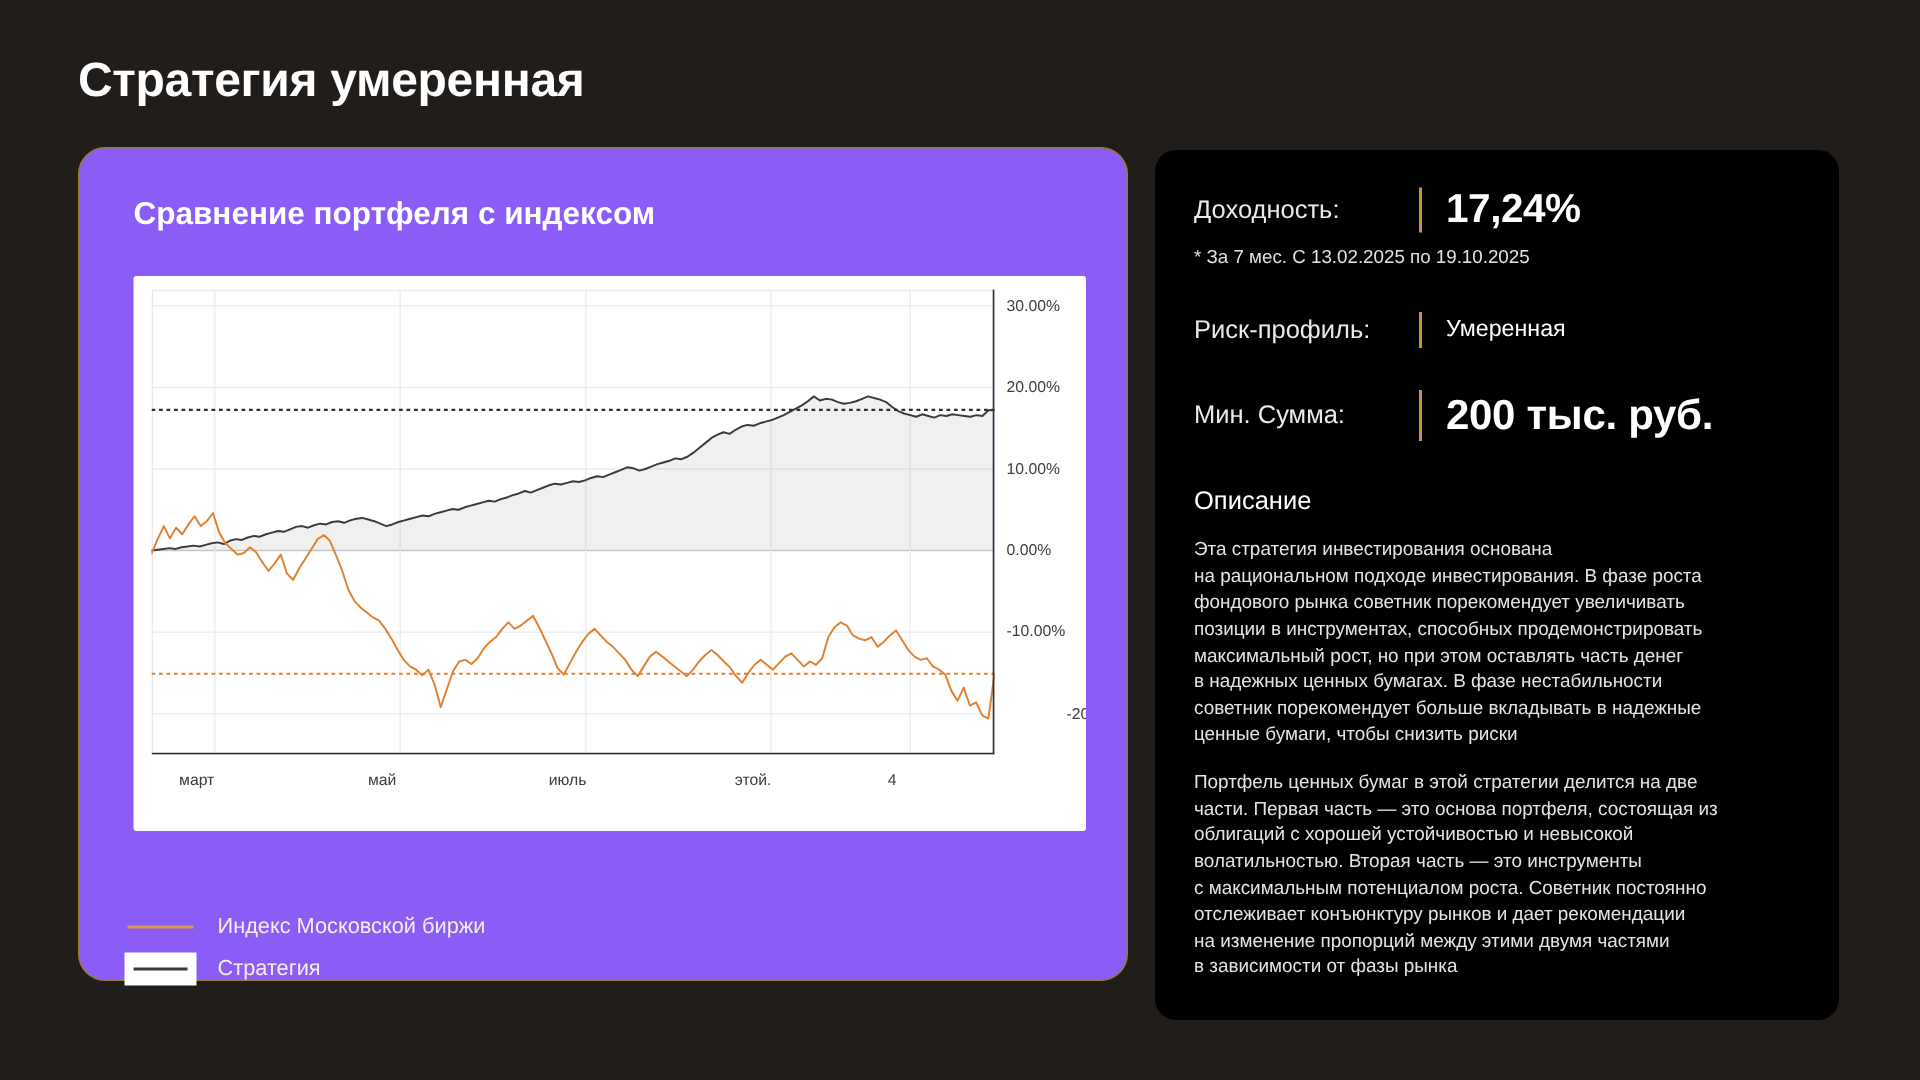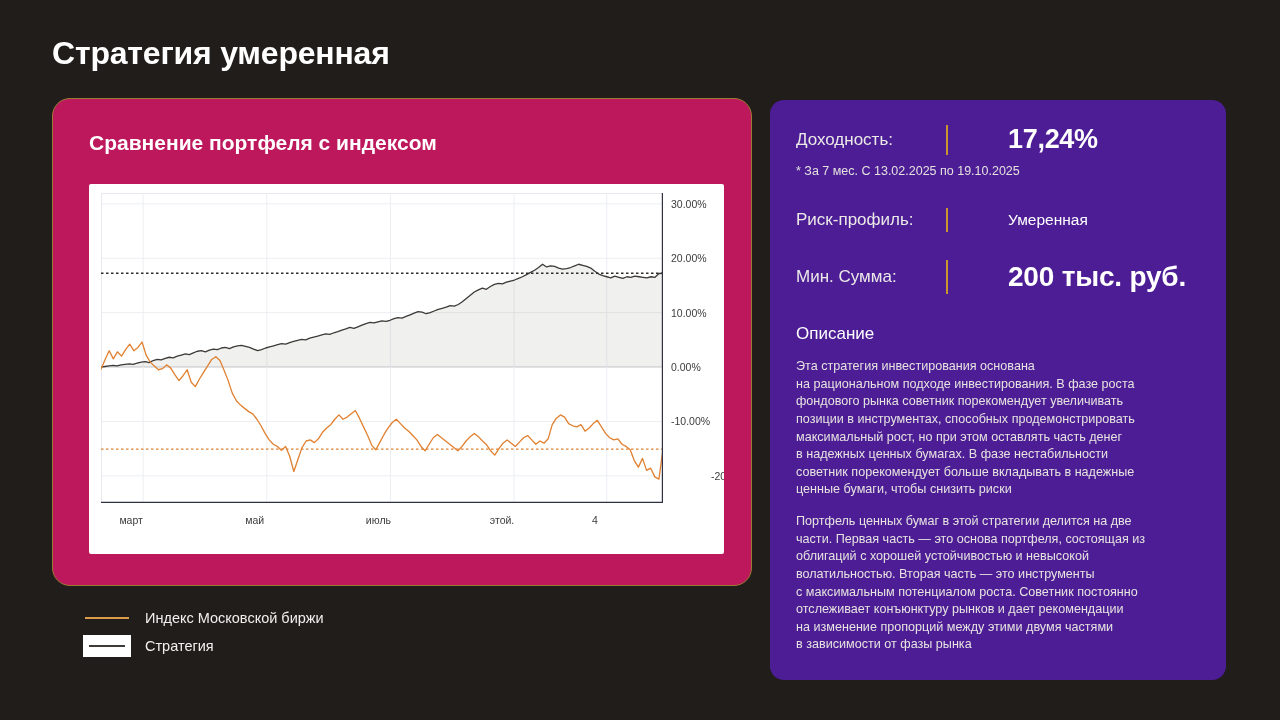--- a/index.html
+++ b/index.html
@@ -27,25 +27,25 @@
     color: #ffffff;
     line-height: 1.2;
   }
 
   
   .chart-card {
     position: absolute;
     left: 52px;
     top: 98px;
     width: 700px;
-    height: 488px;
+    height: 556px;
     border: 1px solid #9a7b32;
     border-radius: 18px;
     box-sizing: border-box;
-    background: #be185d;
+    background: #8b5cf6;
   }
   .chart-card-title {
     position: absolute;
     left: 36px;
     top: 32px;
     font-size: 21px;
     font-weight: bold;
     color: #ffffff;
   }
 
@@ -137,21 +137,21 @@
     color: #f2f0ee;
   }
 
   
   .info-card {
     position: absolute;
     left: 770px;
     top: 100px;
     width: 456px;
     height: 580px;
-    background: #4c1d95;
+    background: #000000;
     border-radius: 14px;
     box-sizing: border-box;
     padding: 24px 26px 0 26px;
     overflow: hidden;
   }
 
   .metric {
     display: flex;
     align-items: center;
   }
@@ -163,21 +163,20 @@
   }
   .metric-divider {
     width: 2px;
     background: #c9952e;
     flex: none;
     margin-right: 16px;
   }
   .metric-value {
     color: #ffffff;
     white-space: nowrap;
-    margin-left: 44px;
   }
   .metric.big .metric-divider { height: 30px; }
   .metric.big .metric-value { font-size: 27px; font-weight: bold; letter-spacing: -0.3px; }
   .metric.mid .metric-divider { height: 24px; }
   .metric.mid .metric-value { font-size: 15.5px; }
   .metric.huge .metric-divider { height: 34px; }
   .metric.huge .metric-value { font-size: 28px; font-weight: bold; letter-spacing: -0.2px; }
 
   .metric-note {
     font-size: 12.5px;

